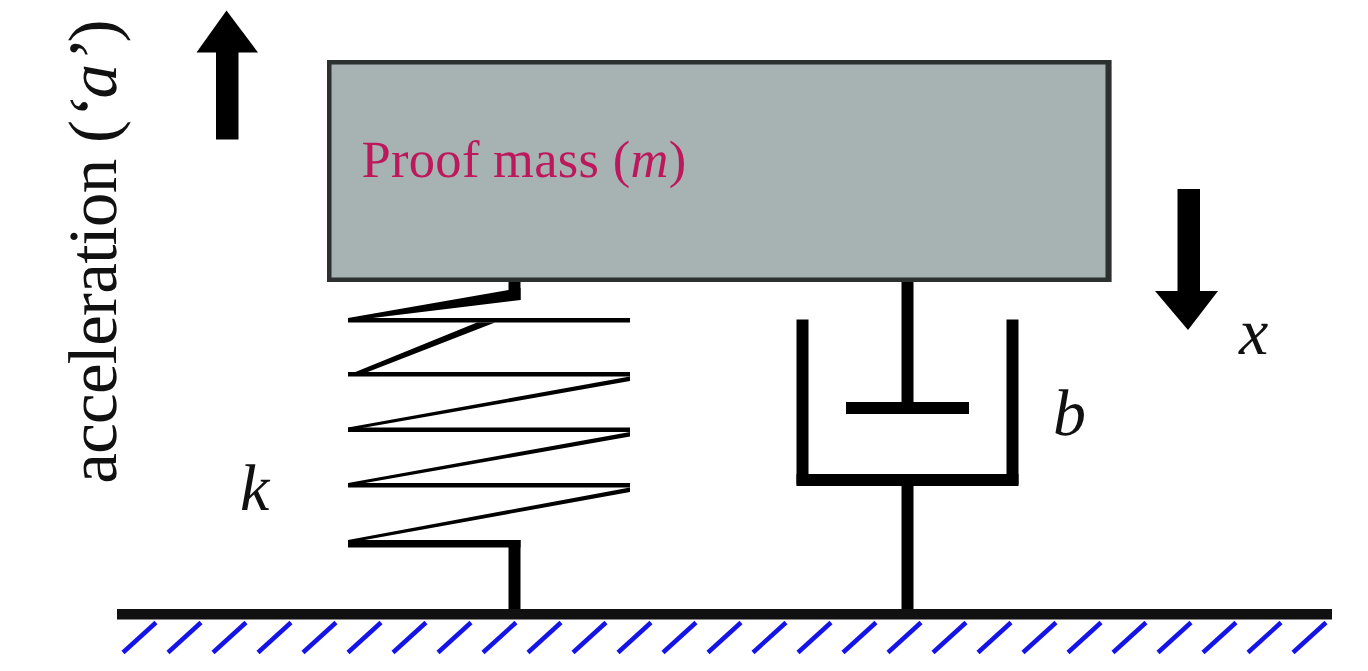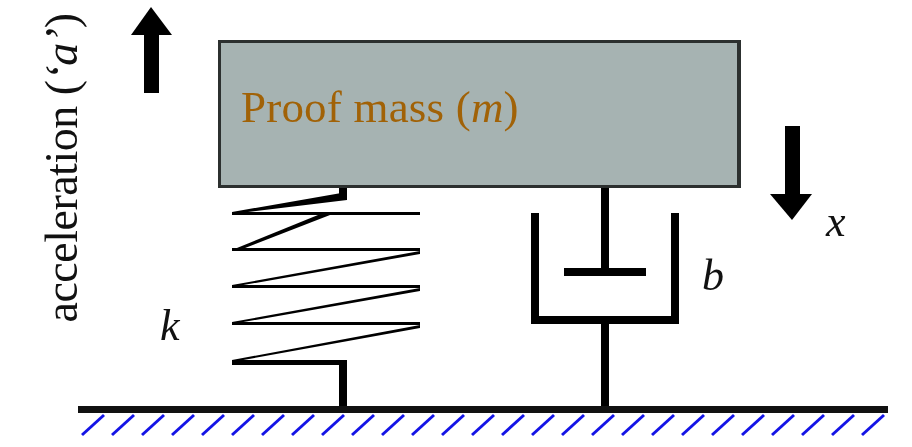--- a/index.html
+++ b/index.html
@@ -21,23 +21,23 @@
       left: 218px; top: 40px;
       width: 516px; height: 142px;
       background: #a6b3b2;
       border: 3px solid #2c302f;
       border-right-width: 4px;
       box-sizing: content-box;
     }
     .mass-label {
       position: absolute;
       left: 241px; top: 82px;
-      font-size: 45px;
+      font-size: 35px;
       line-height: 50px;
-      color: #a16207;
+      color: #be185d;
       white-space: nowrap;
       letter-spacing: 0.2px;
     }
     .mass-label .var { font-style: italic; }
     .accel-label {
       position: absolute;
       left: 62px; top: 168px;
       transform: translate(-50%, -50%) rotate(-90deg);
       font-size: 46px;
       line-height: 50px;

